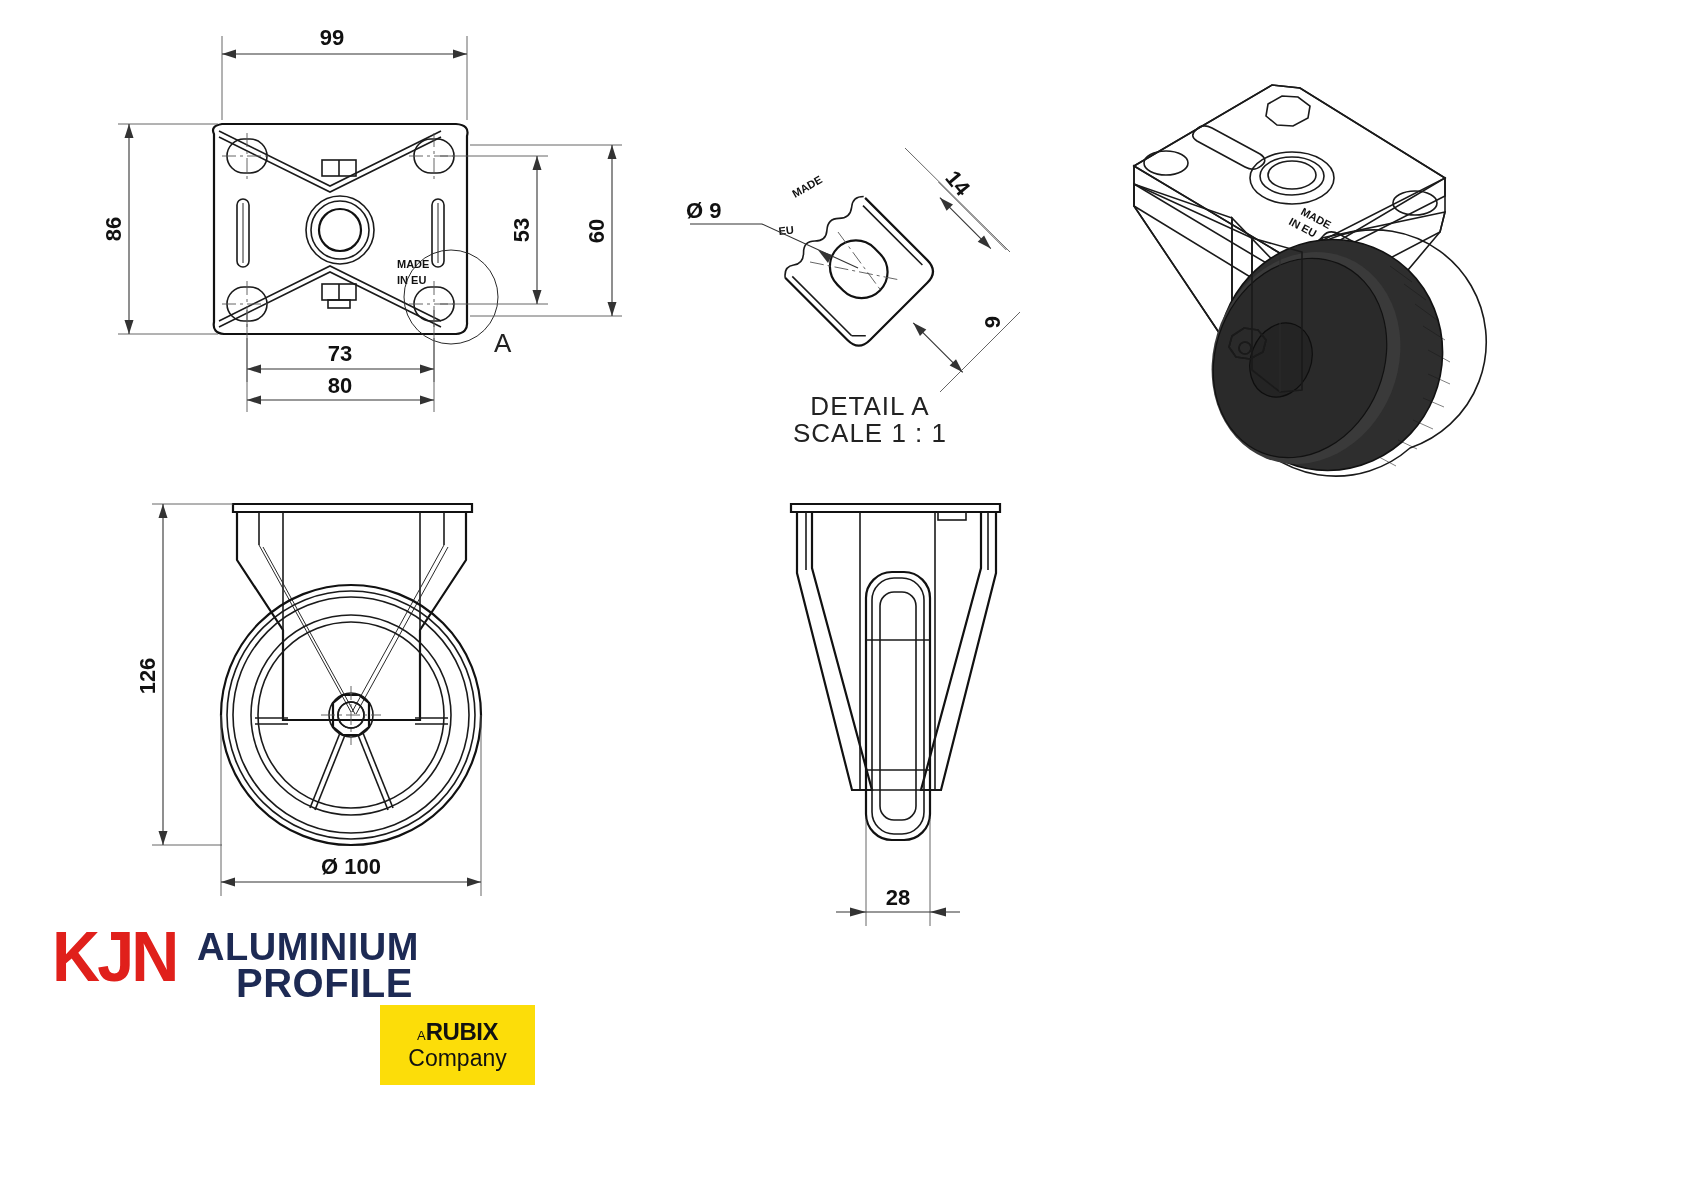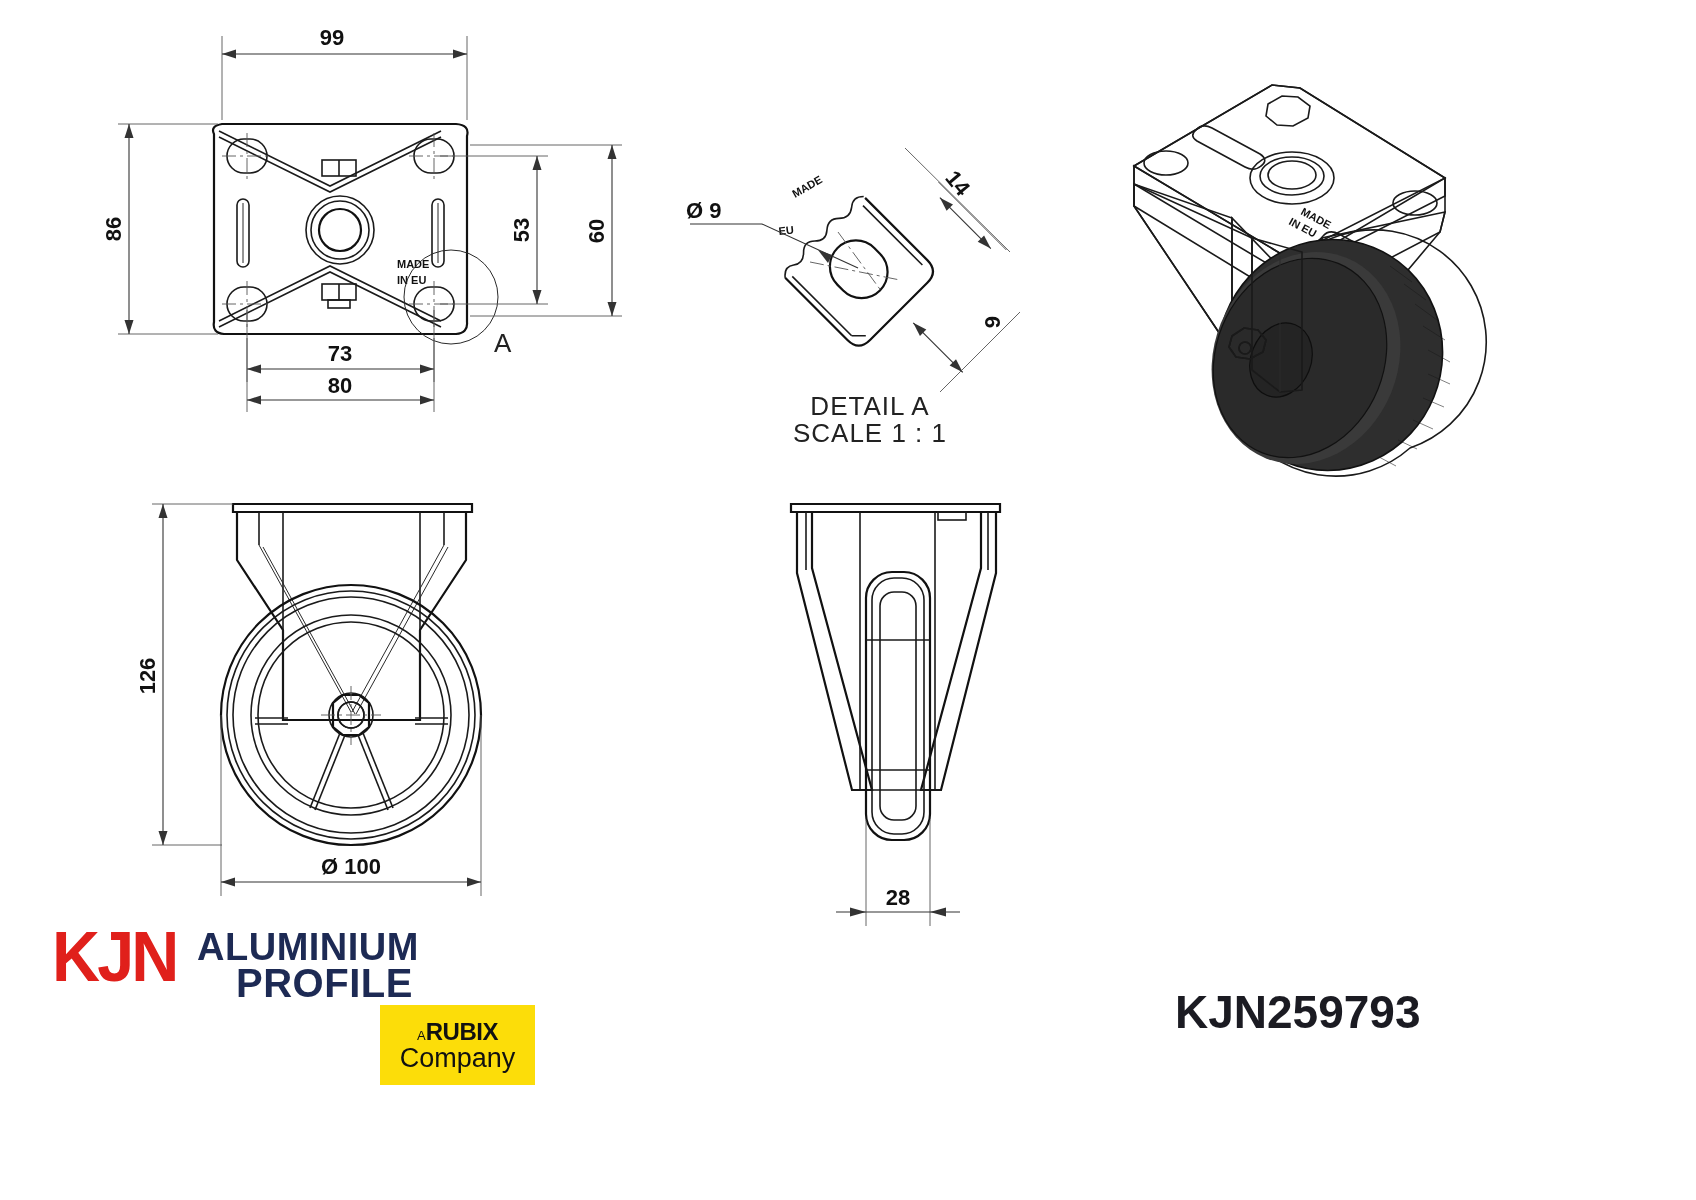--- a/index.html
+++ b/index.html
@@ -115,21 +115,21 @@
     line-height: 22px;
     white-space: nowrap;
   }
   .rubix-l1 b {
     font-size: 24px;
     font-weight: bold;
     letter-spacing: -0.5px;
   }
   .rubix-l2 {
     font-family: "Liberation Sans", sans-serif;
-    font-size: 27px;
+    font-size: 23px;
     color: #111;
     line-height: 22px;
   }
 
   
   #partnumber {
     position: absolute;
     left: 1175px;
     top: 985px;
     font-family: "Liberation Sans", sans-serif;
@@ -549,15 +549,14 @@
       </div>
     </div>
     <div class="rubix-box">
       <div class="rubix-l1">
         <span>A</span><b>RUBIX</b>
       </div>
       <div class="rubix-l2">Company</div>
     </div>
   </div>
 
-  <div id="partnumber">KJN259793</div>
 
 </div>
 
 </body></html>

